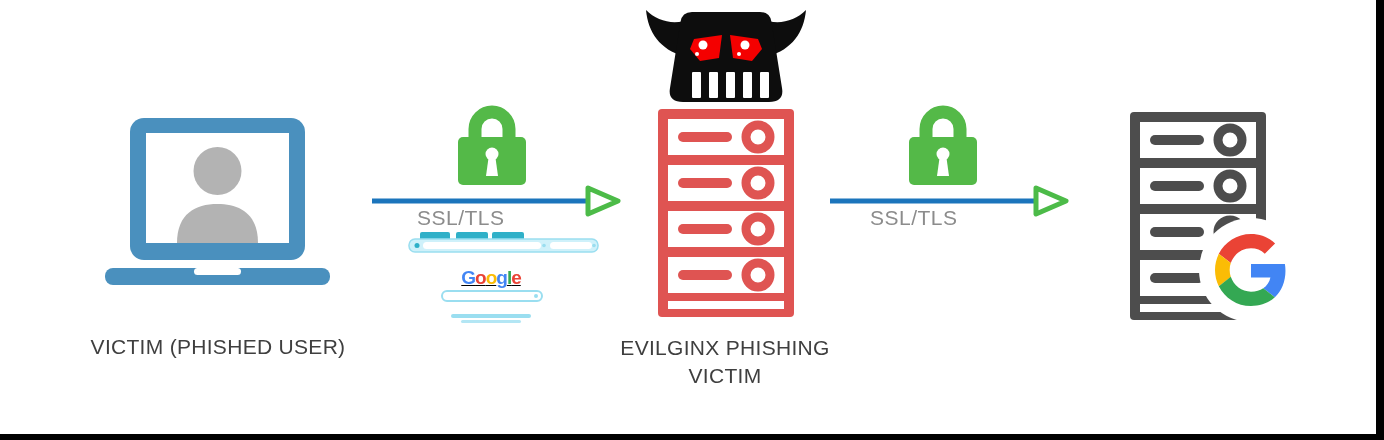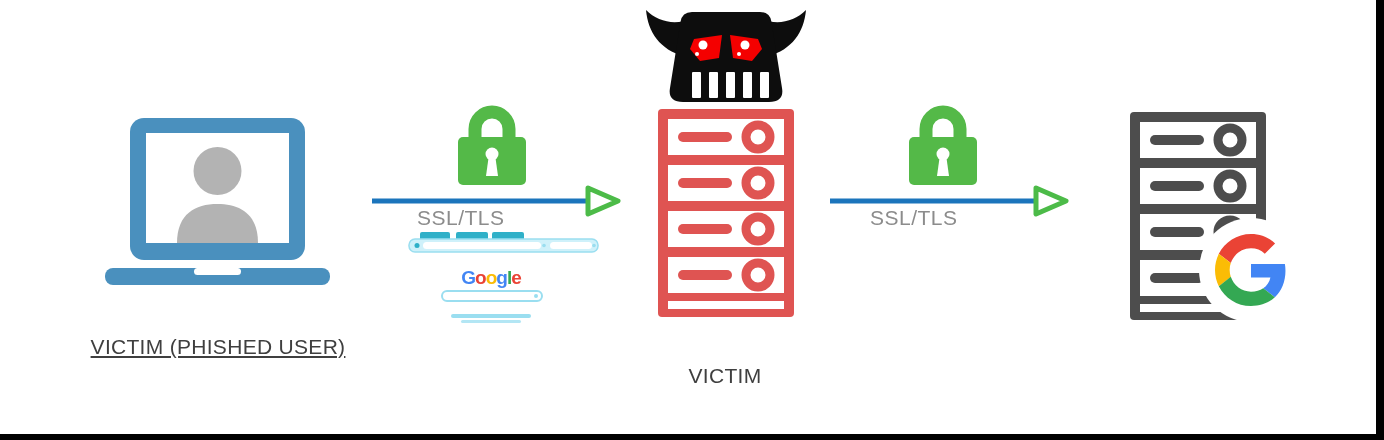--- a/index.html
+++ b/index.html
@@ -29,21 +29,21 @@
   .fill-devil{fill:var(--devil-black)} .fill-eye{fill:var(--devil-eye-red)}
   .fill-white{fill:#fff}
   .tab{fill:var(--browser-teal)}
   .bar-bg{fill:#CFF1FA;stroke:var(--browser-teal-light);stroke-width:1.5;}
   .teal-dot{fill:var(--browser-teal)}
   .teal-dot-light{fill:var(--browser-teal-light)}
   .g-blue{fill:var(--google-blue)} .g-red{fill:var(--google-red)}
   .g-yellow{fill:var(--google-yellow)} .g-green{fill:var(--google-green)}
   
   .mini-logo{position:absolute;left:441px;top:268px;width:100px;text-align:center;
-    font-size:19px;font-weight:bold;letter-spacing:-1px;line-height:19px;}
+    font-size:19px;font-weight:bold;letter-spacing:-1px;line-height:19px;text-decoration:underline;}
   .mini-search{position:absolute;left:441px;top:290px;width:98px;height:8px;background:#fff;
     border:2px solid var(--browser-teal-light);border-radius:6px;}
   .mini-search .dot{position:absolute;right:3px;top:2px;width:4px;height:4px;border-radius:50%;
     background:var(--browser-teal-light);}
   .mini-line{position:absolute;border-radius:2px;background:var(--browser-teal-light);}
   .mini-line-1{left:451px;top:314px;width:80px;height:4px;}
   .mini-line-2{left:461px;top:320px;width:60px;height:3px;opacity:.75;}
   .edge-bar{position:absolute;background:var(--border-bar);}
   .edge-bar-bottom{left:0;top:434px;width:1384px;height:6px;}
   .edge-bar-right{left:1376px;top:0;width:8px;height:440px;}
@@ -54,21 +54,21 @@
 <div class="canvas">
 
   <svg class="abs" style="left:105px;top:116px;" width="225" height="170" viewBox="0 0 225 170">
     <rect x="25" y="2" width="175" height="142" rx="14" class="fill-laptop"></rect>
     <rect x="41" y="17" width="143" height="110" class="fill-white"></rect>
     <circle cx="112.5" cy="55" r="24" class="fill-person"></circle>
     <path d="M72,127 C72,98 90,88 112.5,88 C135,88 153,98 153,127 Z" class="fill-person"></path>
     <rect x="0" y="152" width="225" height="17" rx="8" class="fill-laptop"></rect>
     <rect x="89" y="152" width="47" height="7" rx="3.5" class="fill-white"></rect>
   </svg>
-  <div class="node-label" style="left:58px;top:333px;width:320px;text-decoration:underline;">VICTIM (PHISHED USER)</div>
+  <div class="node-label" style="left:58px;top:333px;width:320px;">VICTIM (PHISHED USER)</div>
 
   <svg class="abs" style="left:455px;top:97px;" width="74" height="90" viewBox="0 0 74 90">
     <path d="M20,48 V32 a17,17 0 0 1 34,0 V48" class="stroke-lock"></path>
     <rect x="3" y="40" width="68" height="48" rx="5" class="fill-lock"></rect>
     <circle cx="37" cy="57" r="6.5" class="fill-white"></circle>
     <path d="M33.5,61 L31,79 L43,79 L40.5,61 Z" class="fill-white"></path>
   </svg>
   <svg class="abs" style="left:372px;top:183px;" width="250" height="36" viewBox="0 0 250 36">
     <line x1="0" y1="18" x2="216" y2="18" class="arrow-line"></line>
     <polygon points="216,5 246,18 216,31" class="arrow-head"></polygon>
@@ -121,21 +121,21 @@
     <rect x="12" y="194" width="116" height="8" class="fill-white"></rect>
     <rect x="22" y="25" width="54" height="10" rx="5" class="fill-evil"></rect>
     <circle cx="102" cy="30" r="12" class="ring-evil"></circle>
     <rect x="22" y="71" width="54" height="10" rx="5" class="fill-evil"></rect>
     <circle cx="102" cy="76" r="12" class="ring-evil"></circle>
     <rect x="22" y="117" width="54" height="10" rx="5" class="fill-evil"></rect>
     <circle cx="102" cy="122" r="12" class="ring-evil"></circle>
     <rect x="22" y="163" width="54" height="10" rx="5" class="fill-evil"></rect>
     <circle cx="102" cy="168" r="12" class="ring-evil"></circle>
   </svg>
-  <div class="node-label" style="left:570px;top:334px;width:310px;"><br><span>VICTIM</span></div>
+  <div class="node-label" style="left:570px;top:334px;width:310px;"><span>EVILGINX PHISHING</span><br><span>VICTIM</span></div>
 
   <svg class="abs" style="left:906px;top:97px;" width="74" height="90" viewBox="0 0 74 90">
     <path d="M20,48 V32 a17,17 0 0 1 34,0 V48" class="stroke-lock"></path>
     <rect x="3" y="40" width="68" height="48" rx="5" class="fill-lock"></rect>
     <circle cx="37" cy="57" r="6.5" class="fill-white"></circle>
     <path d="M33.5,61 L31,79 L43,79 L40.5,61 Z" class="fill-white"></path>
   </svg>
   <svg class="abs" style="left:830px;top:183px;" width="240" height="36" viewBox="0 0 240 36">
     <line x1="0" y1="18" x2="206" y2="18" class="arrow-line"></line>
     <polygon points="206,5 236,18 206,31" class="arrow-head"></polygon>

